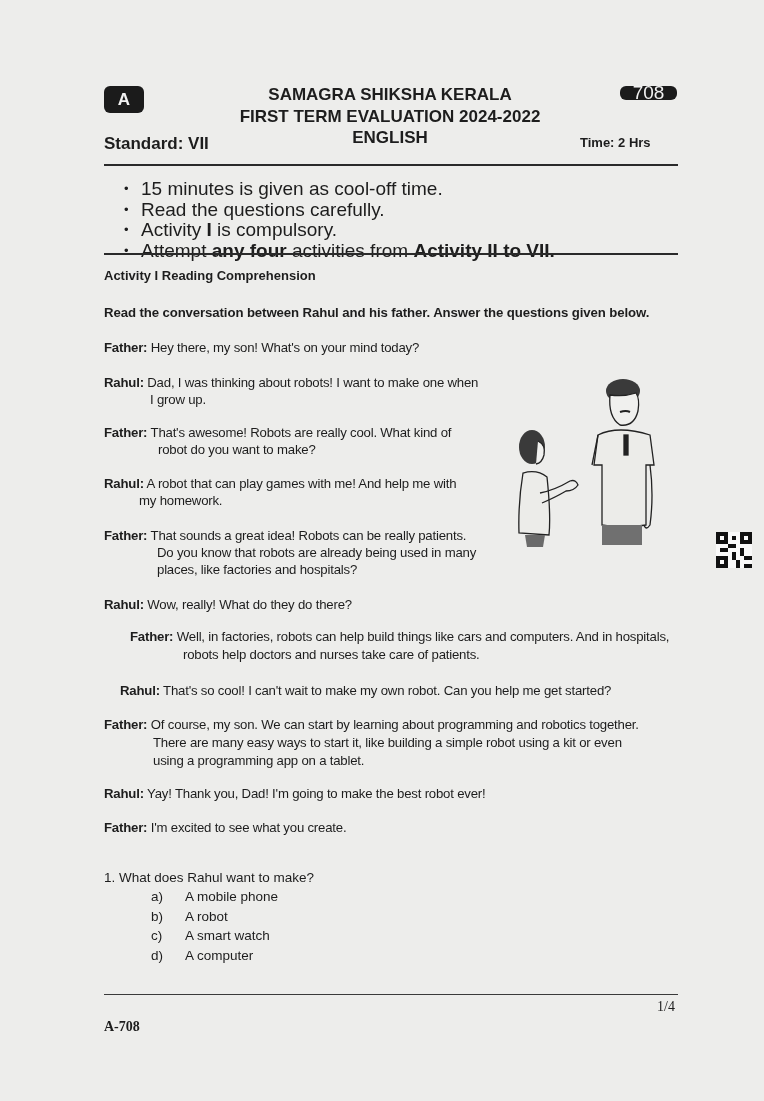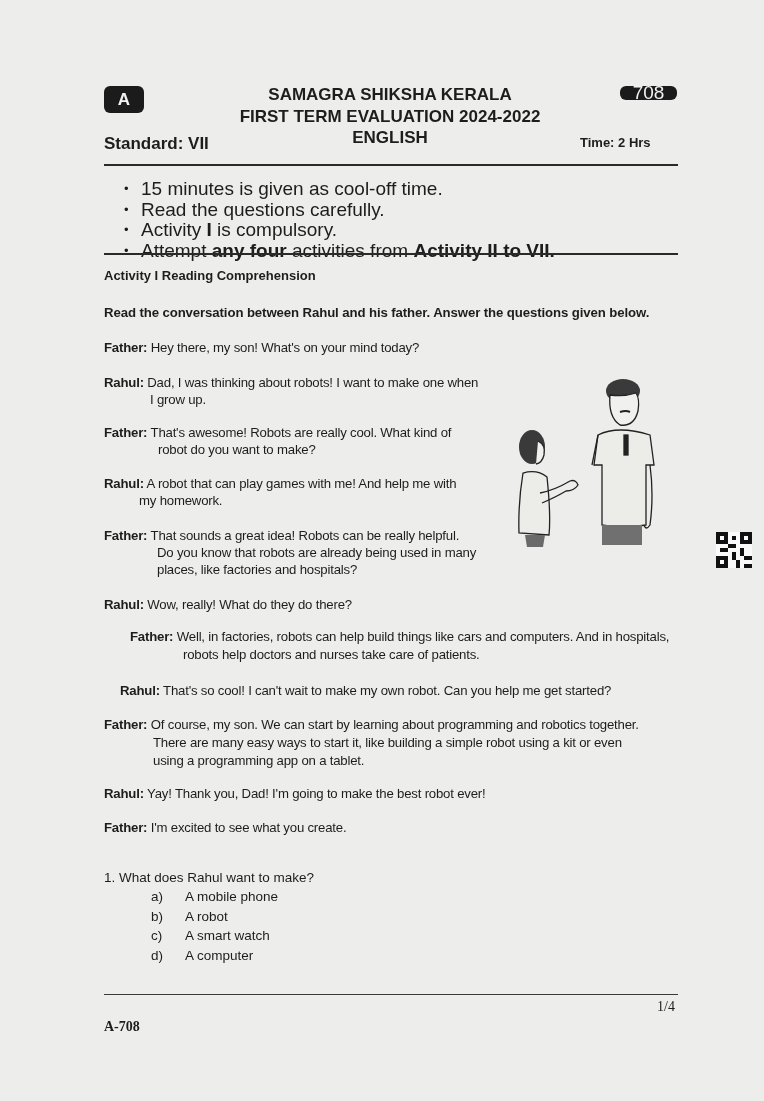--- a/index.html
+++ b/index.html
@@ -74,21 +74,21 @@
     <span class="sp">Father:</span> <span>That's awesome! Robots are really cool. What kind of</span>
     <div class="cont" style="left:54px;top:17px;">robot do you want to make?</div>
   </div>
 
   <div class="abs line" style="top:475px;">
     <span class="sp">Rahul:</span> <span>A robot that can play games with me!  And help me with</span>
     <div class="cont" style="left:35px;top:17px;">my homework.</div>
   </div>
 
   <div class="abs line" style="top:527px;">
-    <span class="sp">Father:</span> <span>That sounds a great idea! Robots can be really helpful.</span>
+    <span class="sp">Father:</span> <span>That sounds a great idea! Robots can be really patients.</span>
     <div class="cont" style="left:53px;top:17px;">Do you know that robots are already being used in many</div>
     <div class="cont" style="left:53px;top:34px;">places, like factories and hospitals?</div>
   </div>
 
   <div class="abs line" style="top:596px;">
     <span class="sp">Rahul:</span> <span>Wow, really! What do they do there?</span>
   </div>
 
   <div class="abs line" style="top:628px;margin-left:26px;">
     <span class="sp">Father:</span> <span>Well, in factories, robots can help build things like cars and computers. And in hospitals,</span>

